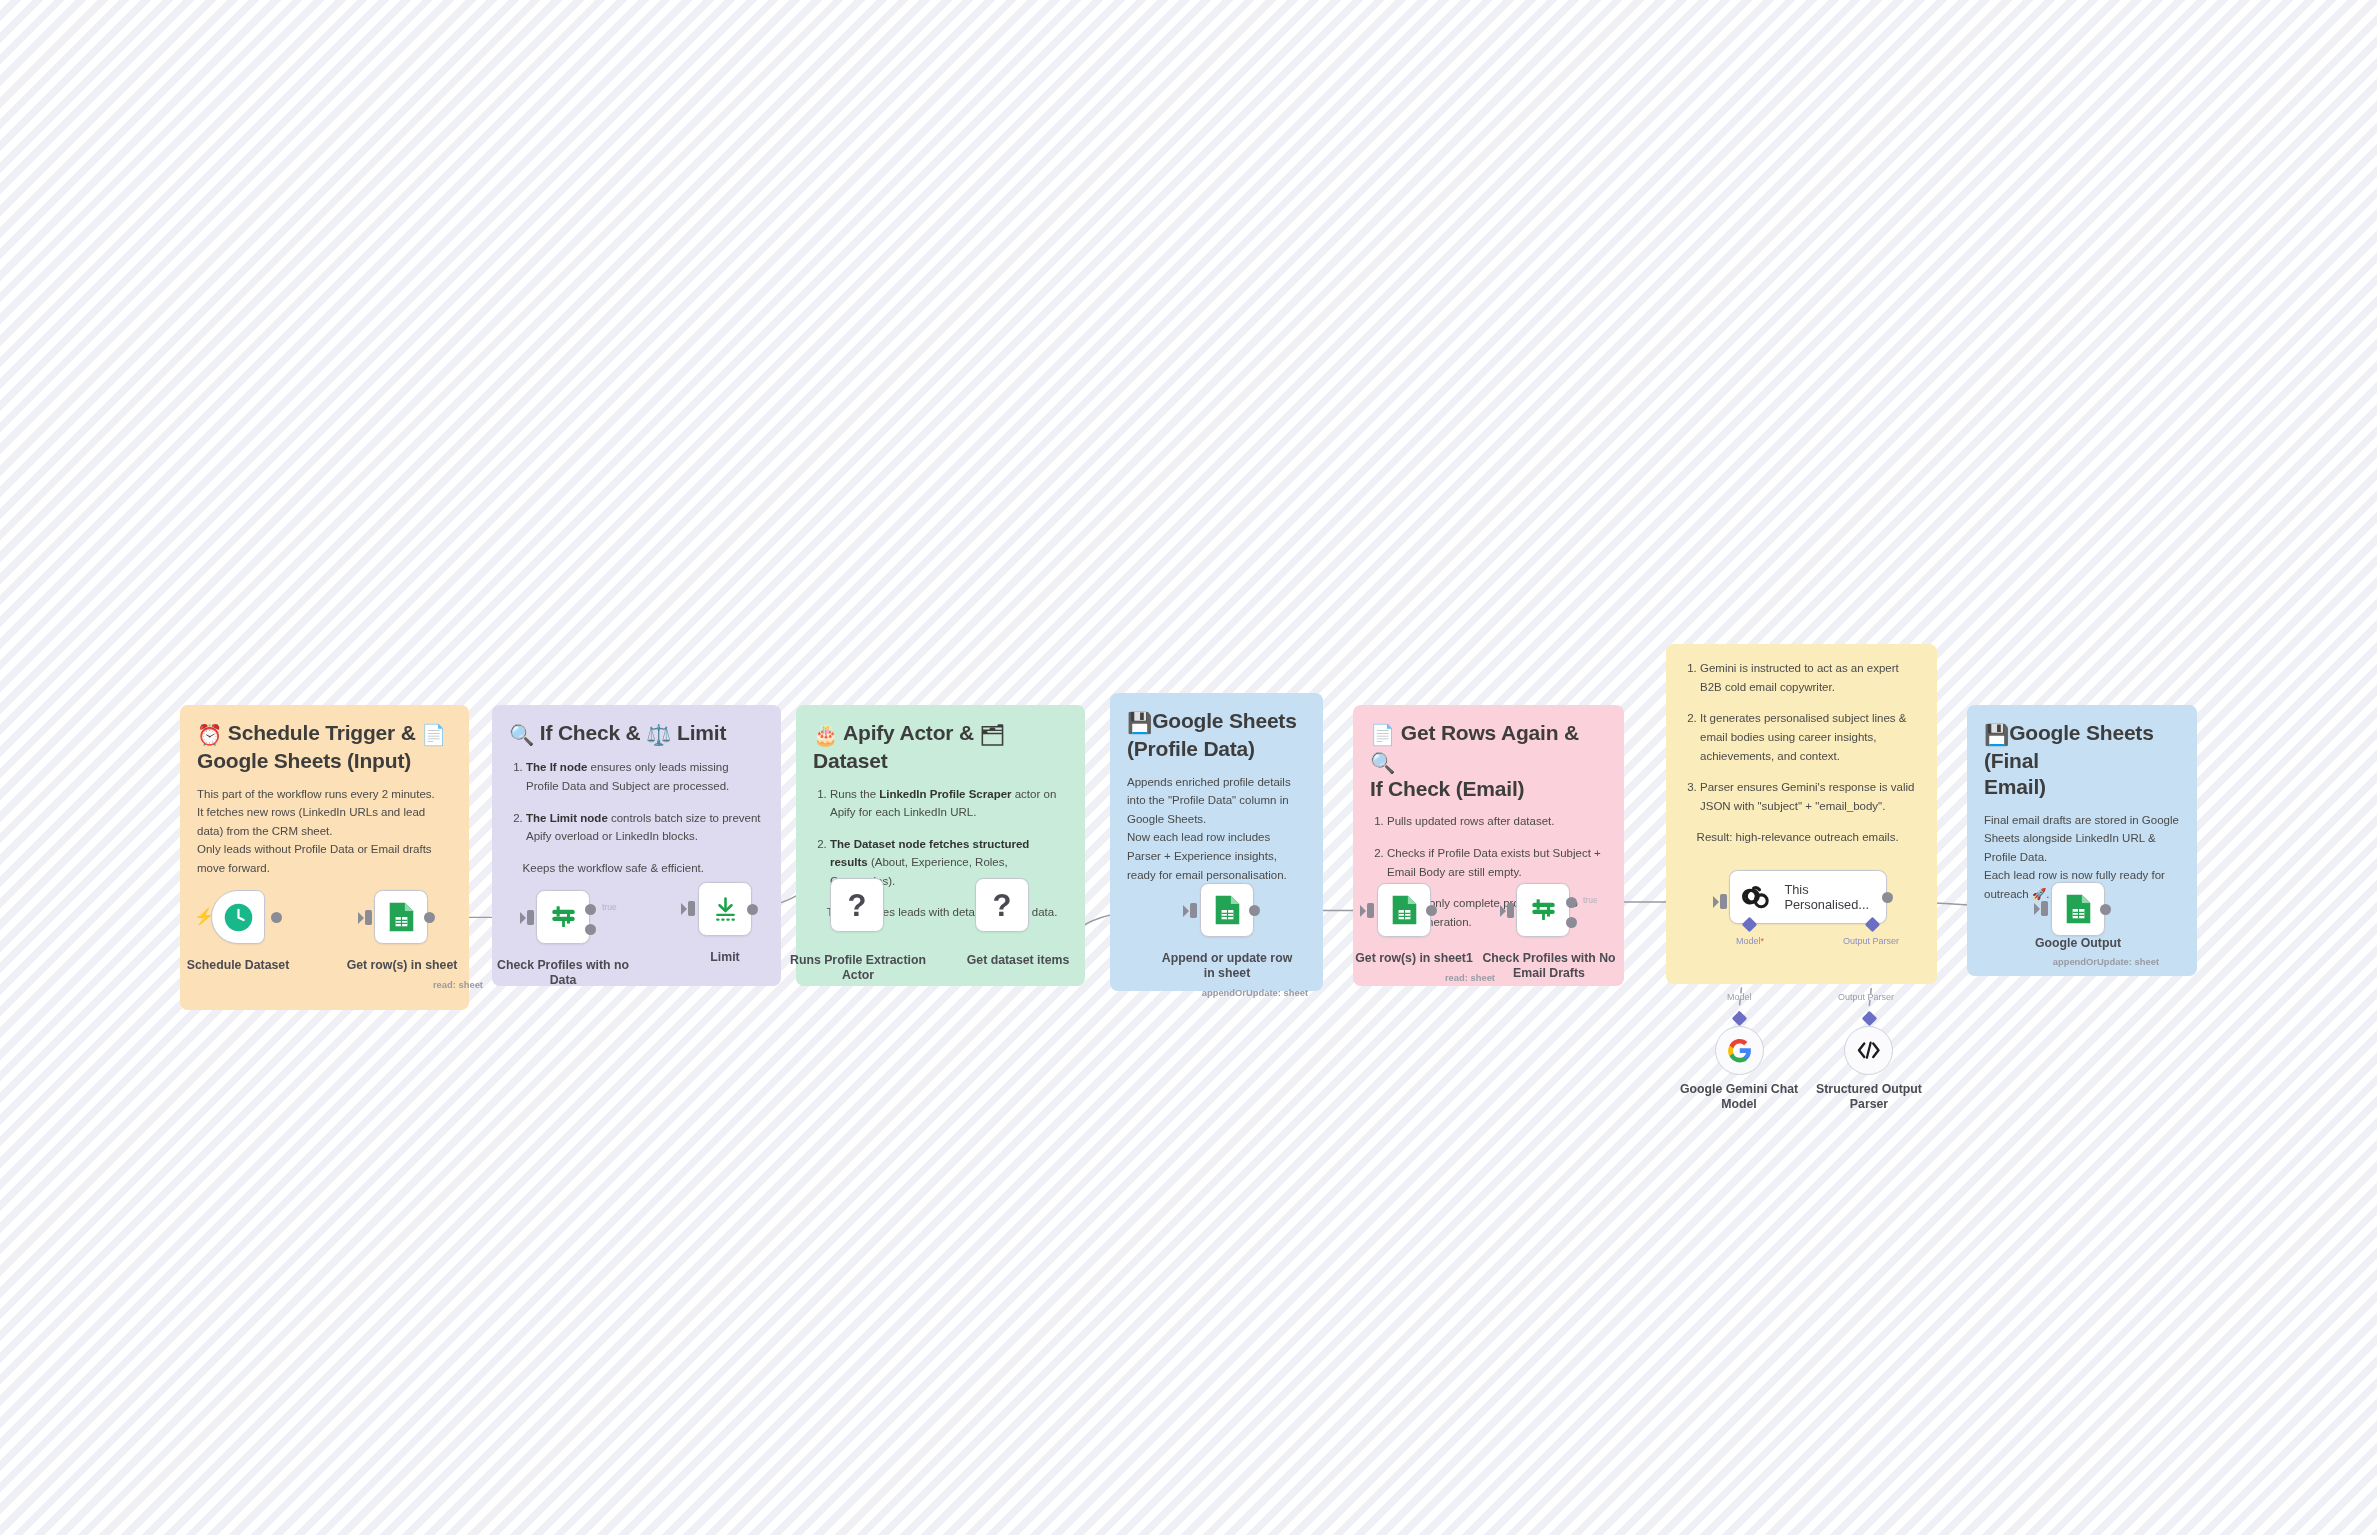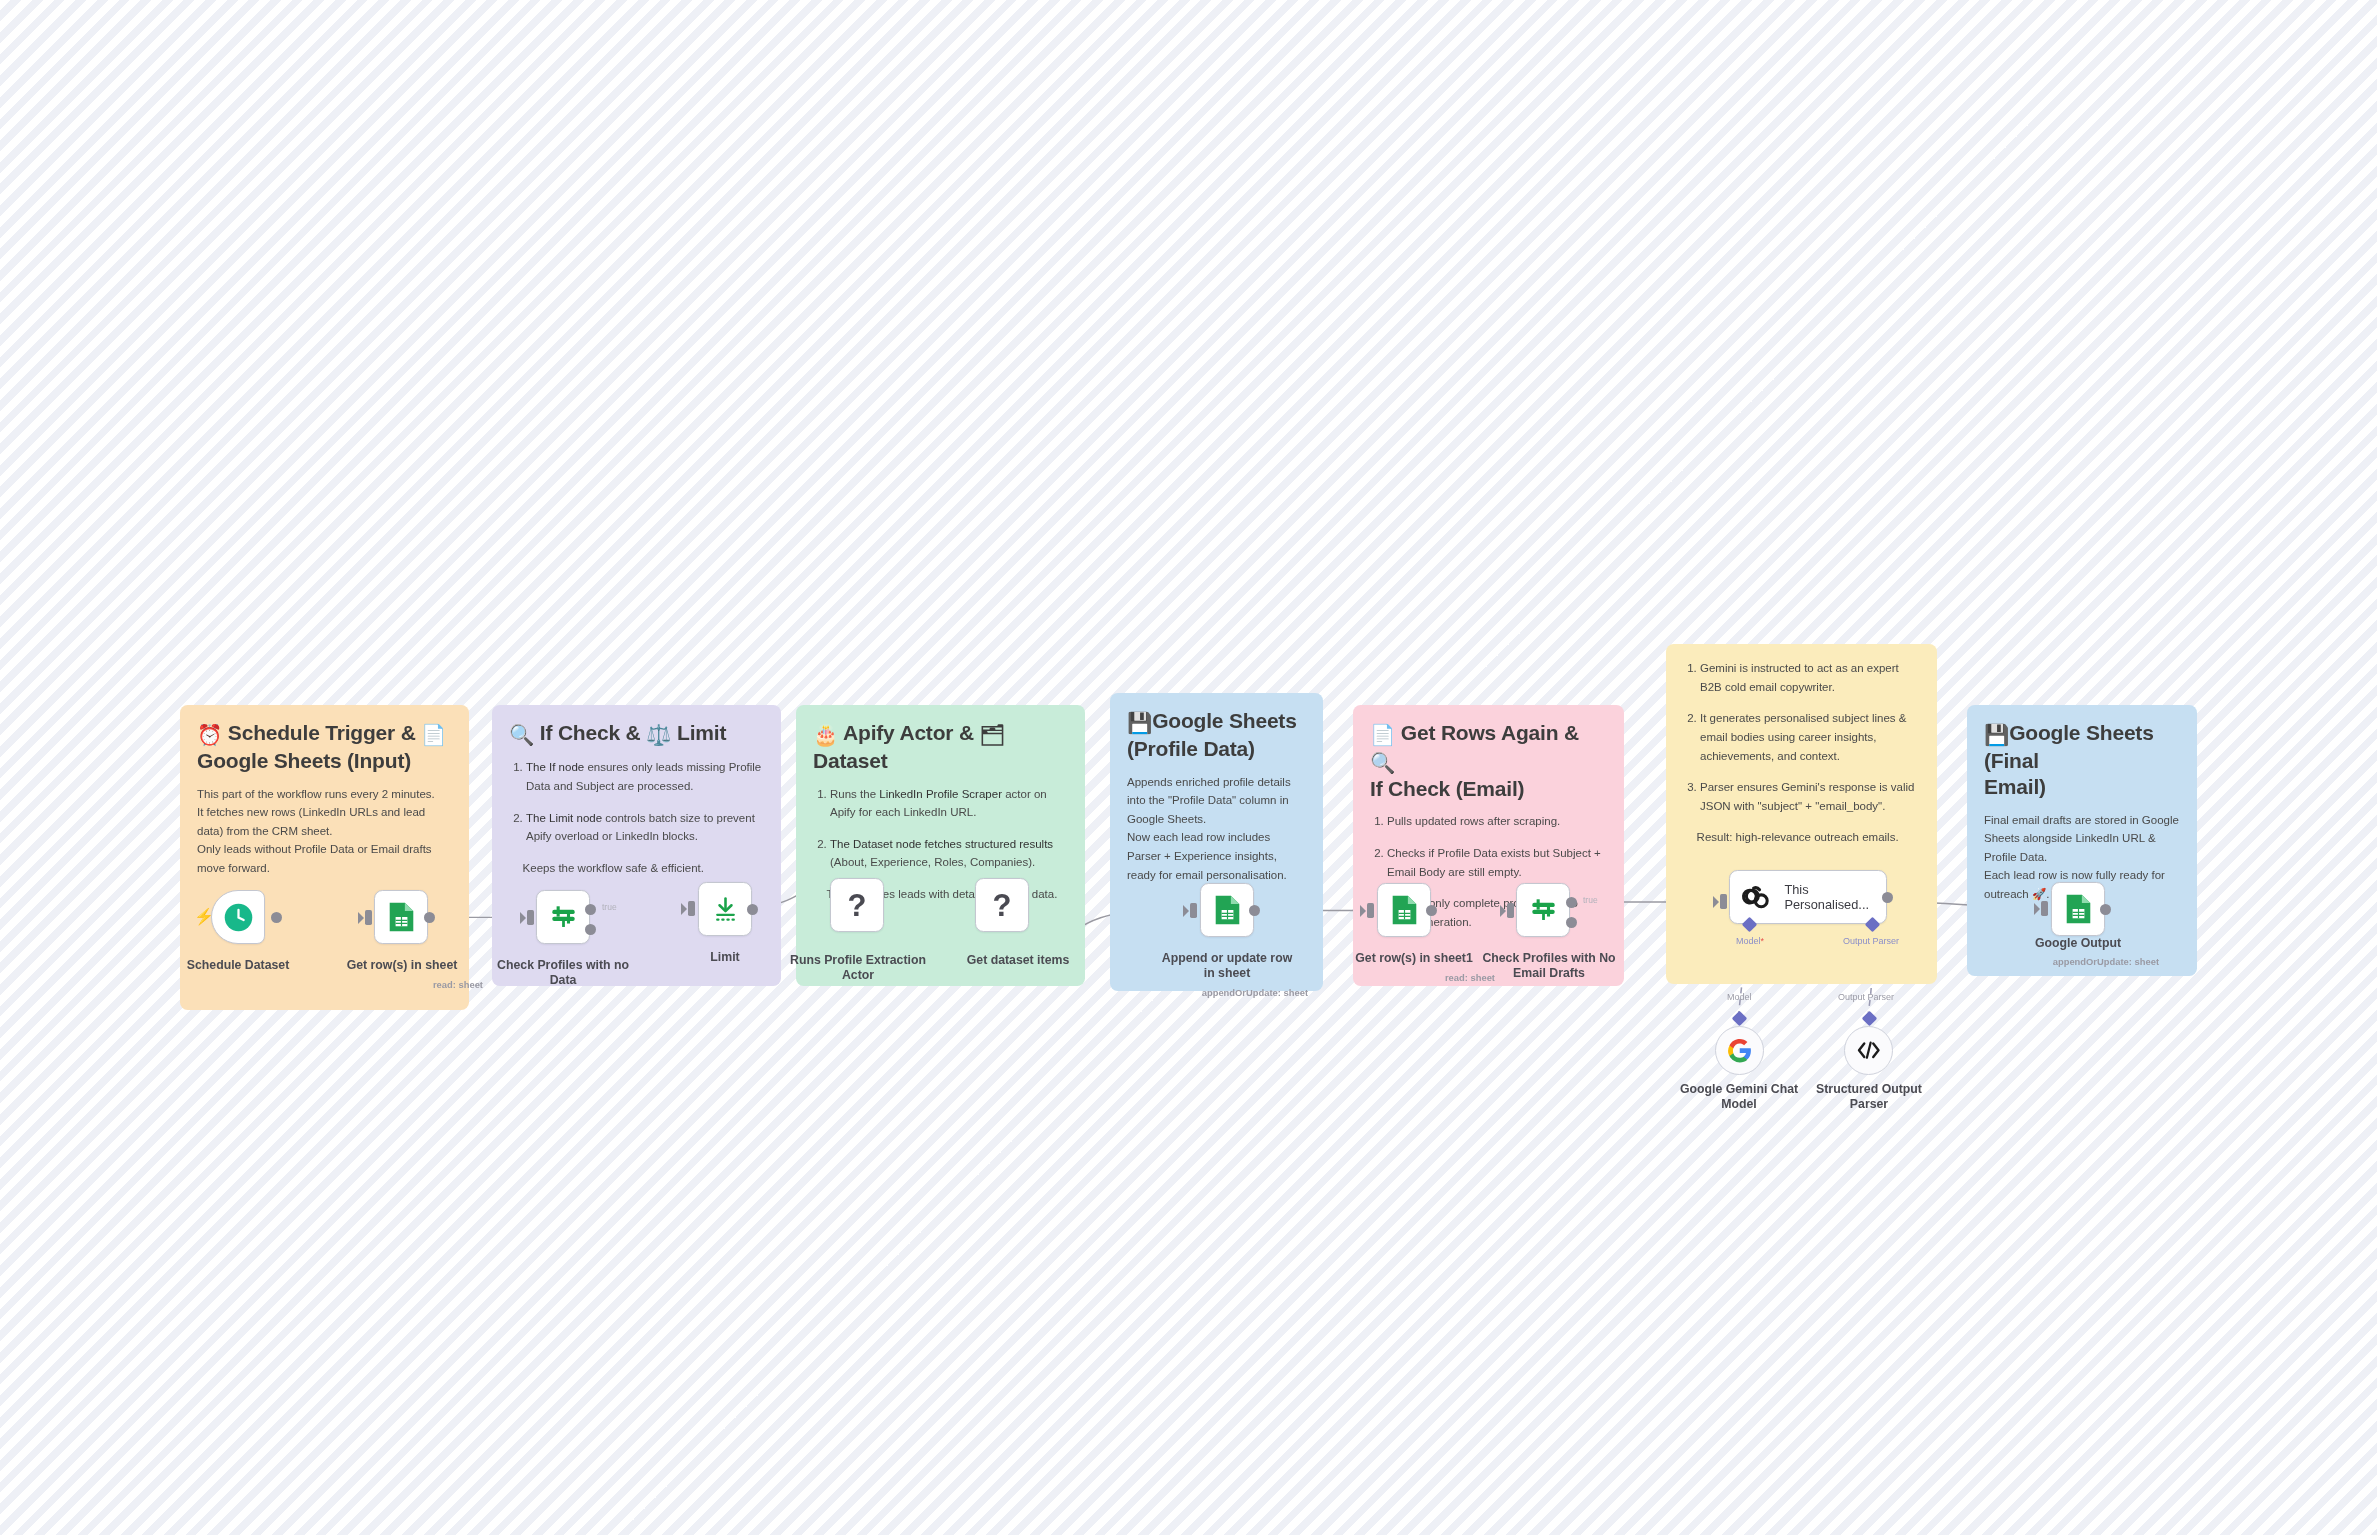--- a/index.html
+++ b/index.html
@@ -40,21 +40,21 @@
     font-size: 11.5px;
     line-height: 1.62;
     color: #4a4a4a;
   }
   .sticky .s-body p { margin: 0 0 12px 0; }
   .sticky .s-body p:last-child { margin-bottom: 0; }
   .sticky .s-body ol {
     margin: 0; padding: 0 0 0 17px;
   }
   .sticky .s-body li { margin: 0 0 12.8px 0; }
-  .sticky .s-body b { font-weight: 400; color: #333; }
+  .sticky .s-body b { font-weight: 700; color: #333; }
   .sticky .s-body .indent { padding-left: 13.6px; }
 
   
   .node {
     position: absolute;
     width: 54px; height: 54px;
     background: #ffffff;
     border: 1.4px solid #c4c7d0;
     border-radius: 8.5px;
     box-sizing: border-box;
@@ -262,21 +262,21 @@
 
   <div class="sticky" style="left:1353px; top:705px; width:271px; height:281px; background:#fbd2dc;">
     <div class="s-title">
       <span class="emoji">📄</span>
       <span>Get Rows Again &amp;</span>
       <span class="emoji">🔍</span><br>
       <span>If Check (Email)</span>
     </div>
     <div class="s-body">
       <ol>
-        <li>Pulls updated rows after scraping.</li>
+        <li>Pulls updated rows after dataset.</li>
         <li>Checks if Profile Data exists but Subject + Email Body are still empty.</li>
       </ol>
       <p class="indent">Ensures only complete profiles go into email generation.</p>
     </div>
   </div>
 
   <div class="sticky" style="left:1666px; top:644px; width:271px; height:340px; background:#fbecbc;">
     <div class="s-body">
       <ol>
         <li>Gemini is instructed to act as an expert B2B cold email copywriter.</li>

